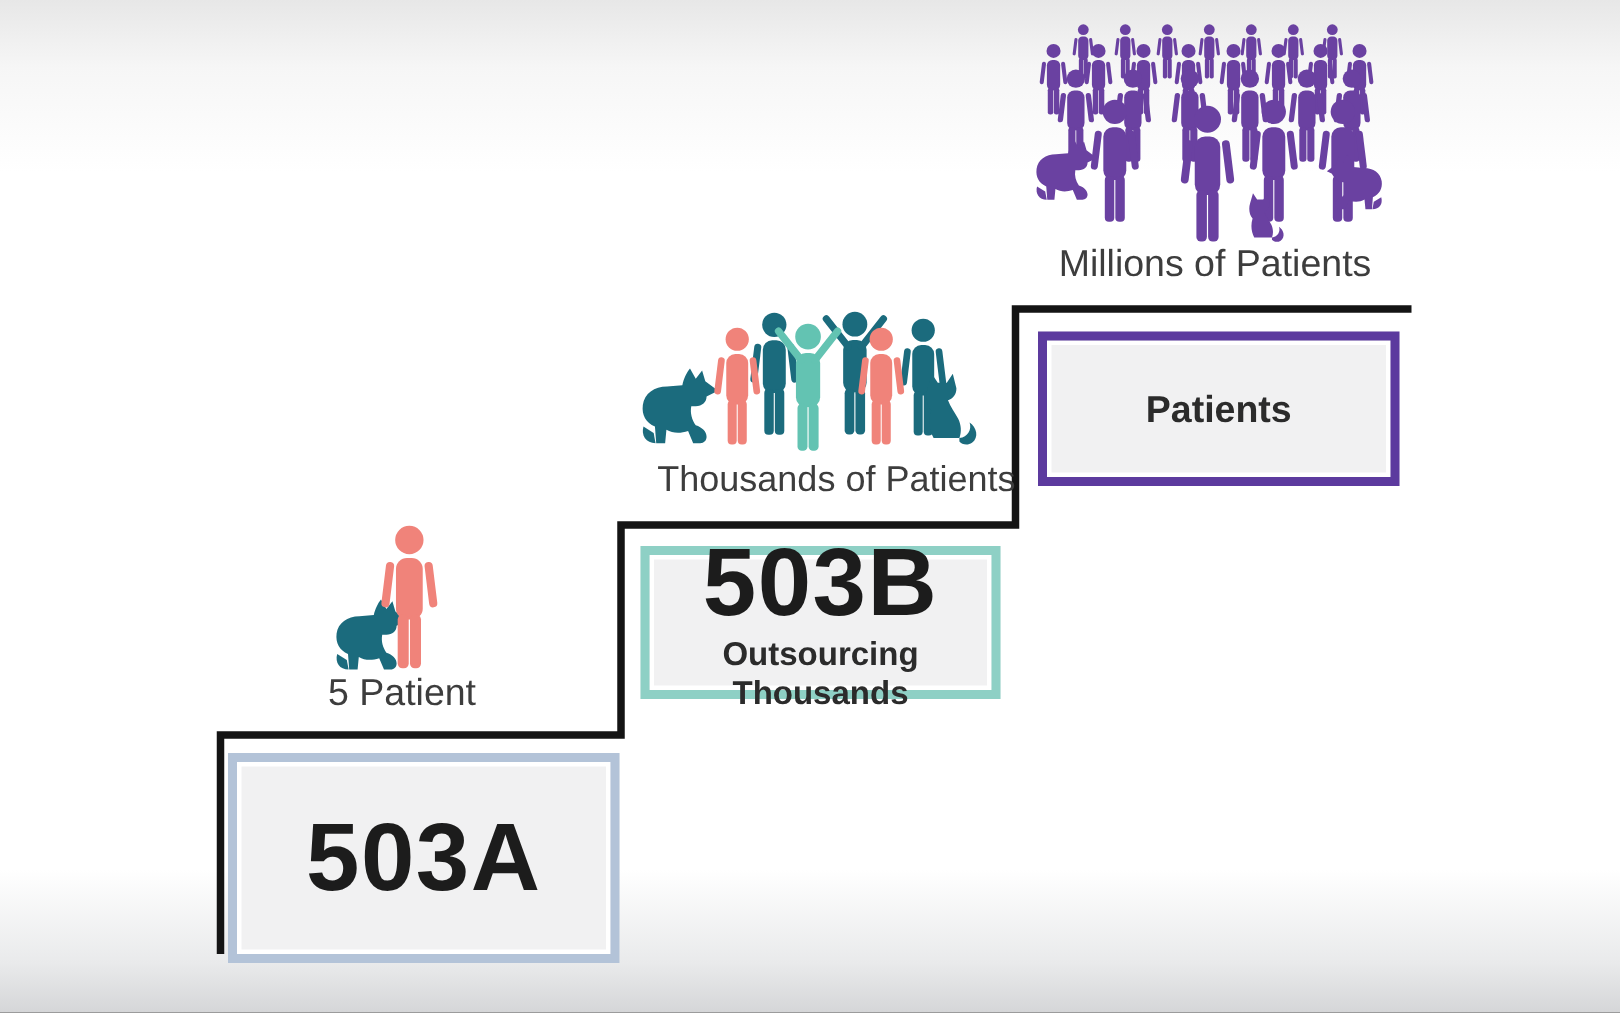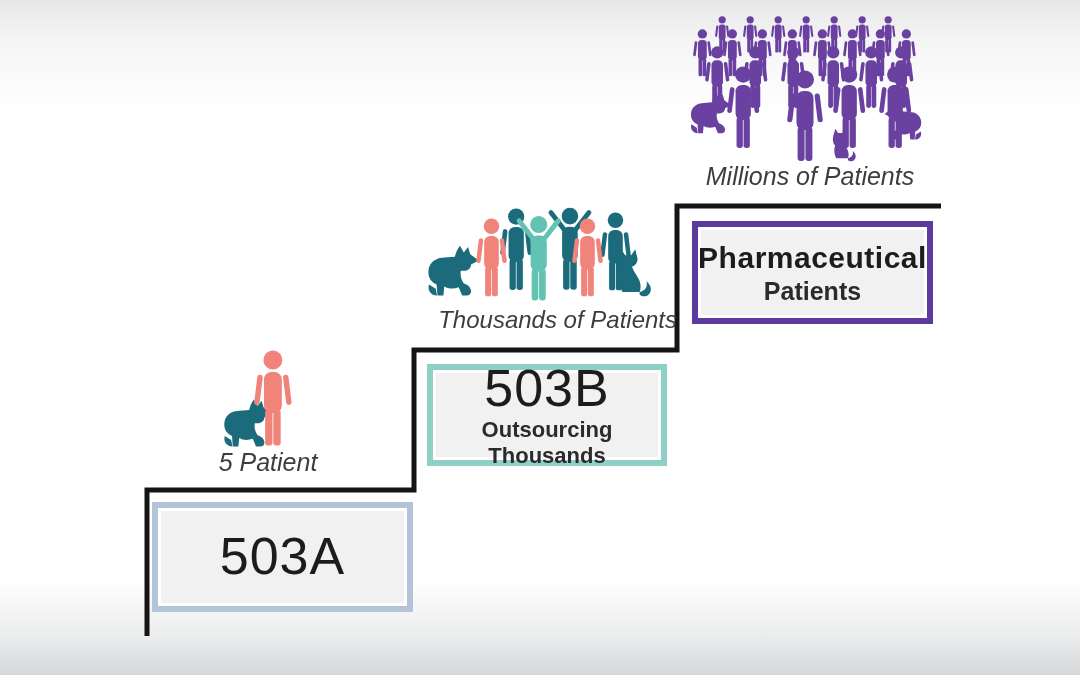--- a/index.html
+++ b/index.html
@@ -21,39 +21,38 @@
   .stairs path{fill:none;stroke:var(--stair-line,#141414);stroke-width:5;stroke-linejoin:miter;}
 
   
   .box{
     z-index:2;
     background:var(--box-fill,#f1f1f2);
     box-shadow:inset 0 0 0 3px #ffffff;
     display:flex;flex-direction:column;align-items:center;justify-content:center;
     text-align:center;box-sizing:border-box;
   }
-  .box-a{left:152px;top:502px;width:261px;height:110px;border:6px solid var(--accent-0,#b3c3d8);}
+  .box-a{left:152px;top:502px;width:261px;height:140px;border:6px solid var(--accent-0,#b3c3d8);}
   .box-b{left:427px;top:364px;width:240px;height:102px;border:6px solid var(--accent-1,#8ed0c5);}
   .box-c{left:692px;top:221px;width:241px;height:103px;border:6px solid var(--accent-2,#5c3a9e);}
   .box-title{
-    font-size:52px;font-weight:400;color:var(--box-text,#1c1c1c);
+    font-size:64px;font-weight:700;color:var(--box-text,#1c1c1c);
     line-height:1.02;letter-spacing:1px;
   }
   .box-subtitle{
     font-size:22px;font-weight:700;color:#2b2b2b;line-height:1.15;margin-top:2px;
   }
   .box-c .box-title{font-size:30px;font-weight:700;letter-spacing:0.5px;line-height:1.25;}
   .box-c .box-subtitle{font-size:25px;font-weight:700;margin-top:1px;}
 
   
   .plabel{
     z-index:2;text-align:center;
     font-size:25px;font-weight:400;color:var(--label-text,#3d3d3d);
     line-height:1.1;
-    font-style:italic;
   }
   .plabel-1{left:148px;top:449px;width:240px;}
   .plabel-2{left:397px;top:307px;width:280px;font-size:24px;text-align:right;}
   .plabel-3{left:690px;top:163px;width:240px;}
 
   .icon-svg{z-index:2;}
 </style>
 </head>
 <body>
 
@@ -149,17 +148,16 @@
       <use href="#p-person" transform="translate(196,50) scale(0.90)"></use>
       <use href="#p-person" transform="translate(104,54) scale(1.0)"></use>
 
       <use href="#p-dog" transform="translate(6,76) scale(0.68)"></use>
       <use href="#p-dog" transform="translate(240,86) scale(-0.62,0.62)"></use>
       <use href="#p-cat" transform="translate(146,112) scale(0.55)"></use>
     </g>
   </svg>
   <div class="abs plabel plabel-3">Millions of Patients</div>
   <div class="abs box box-c">
-    <div class="box-title">Pharmaceutical</div>
     <div class="box-subtitle">Patients</div>
   </div>
 
 </div>
 
 </body></html>

